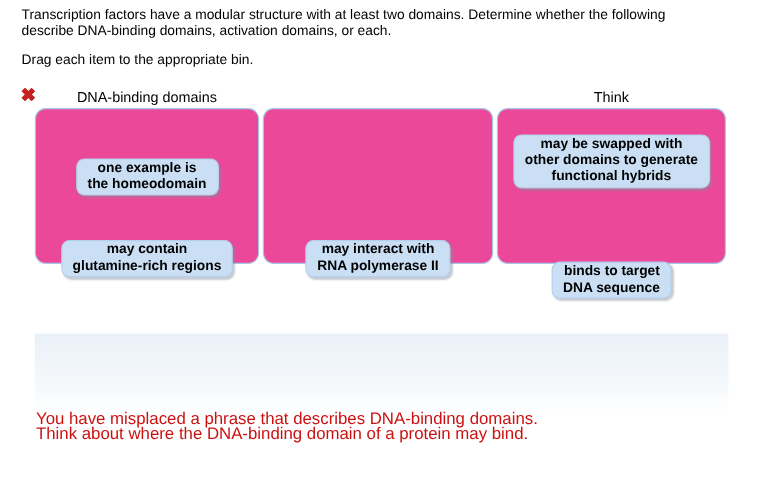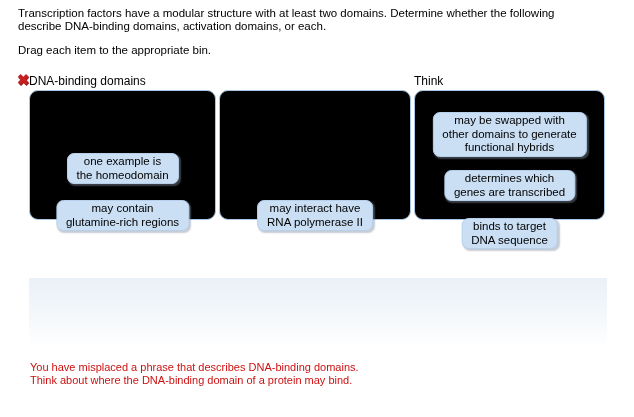--- a/index.html
+++ b/index.html
@@ -47,28 +47,30 @@
     line-height: 15px;
     font-weight: bold;
     color: var(--error-x-red, #c62020);
     text-shadow: 0.5px 0.5px 0 #8f1010;
   }
   .bin-header {
     position: absolute;
     top: 75px;
     font-size: 12px;
     line-height: 13px;
+    text-align: center;
   }
   .bin {
     position: absolute;
     top: 90px;
     height: 130px;
-    background: #000000;
+    background: #ec4899;
     border: 1px solid var(--bin-border, #a8c6e5);
     border-radius: 9px;
+    font-weight: bold;
   }
   .hdr-1, .bin-1 { left: 29px;  width: 187px; }
   .hdr-2, .bin-2 { left: 219px; width: 192px; }
   .hdr-3, .bin-3 { left: 414px; width: 191px; }
   .chip {
     position: absolute;
     left: 50%;
     transform: translateX(-50%);
     width: max-content;
     max-width: 175px;
@@ -76,38 +78,38 @@
     background: var(--chip-bg, #cbdff4);
     border: 1px solid var(--chip-border, #b6d0ec);
     border-radius: 7px;
     box-shadow: 1.5px 1.5px 1.5px rgba(130, 140, 155, 0.45);
     font-size: 11.5px;
     line-height: 13.5px;
     text-align: center;
     white-space: pre-line;
     cursor: move;
   }
-  .pos-a { top: 41px; margin-top: 21px; }
+  .pos-a { top: 41px; }
   .pos-b { top: 109px; }
   .pos-c { top: 21px; }
   .pos-d { top: 79px; }
-  .pos-e { top: 127px; }
+  .pos-e { top: 127px; text-align: right; }
   .tray-band {
     position: absolute;
     left: 29px;
     top: 278px;
     width: 578px;
     height: 70px;
     background: linear-gradient(to bottom, var(--band-top, #eaf0f8) 0%, #f4f8fb 55%, #ffffff 100%);
   }
   .feedback {
     position: absolute;
     left: 30px;
-    top: 361px;
-    font-size: 11px;
+    top: 342px;
+    font-size: 14px;
     line-height: 13px;
     color: var(--feedback-red, #cc1111);
     white-space: pre-line;
   }
 </style>
 </head>
 <body>
 
 <div class="stage">
 
@@ -122,30 +124,28 @@
   <div class="bin-header hdr-3">Think</div>
 
   <div class="bin bin-1">
     <div class="chip pos-a">one example is
 the homeodomain</div>
     <div class="chip pos-b">may contain
 glutamine-rich regions</div>
   </div>
 
   <div class="bin bin-2">
-    <div class="chip pos-b">may interact have
+    <div class="chip pos-b">may interact with
 RNA polymerase II</div>
   </div>
 
   <div class="bin bin-3">
     <div class="chip pos-c">may be swapped with
 other domains to generate
 functional hybrids</div>
-    <div class="chip pos-d">determines which
-genes are transcribed</div>
     <div class="chip pos-e">binds to target
 DNA sequence</div>
   </div>
 
   <div class="tray-band"></div>
 
   <div class="feedback">You have misplaced a phrase that describes DNA-binding domains.
 Think about where the DNA-binding domain of a protein may bind.</div>
 
 </div>

